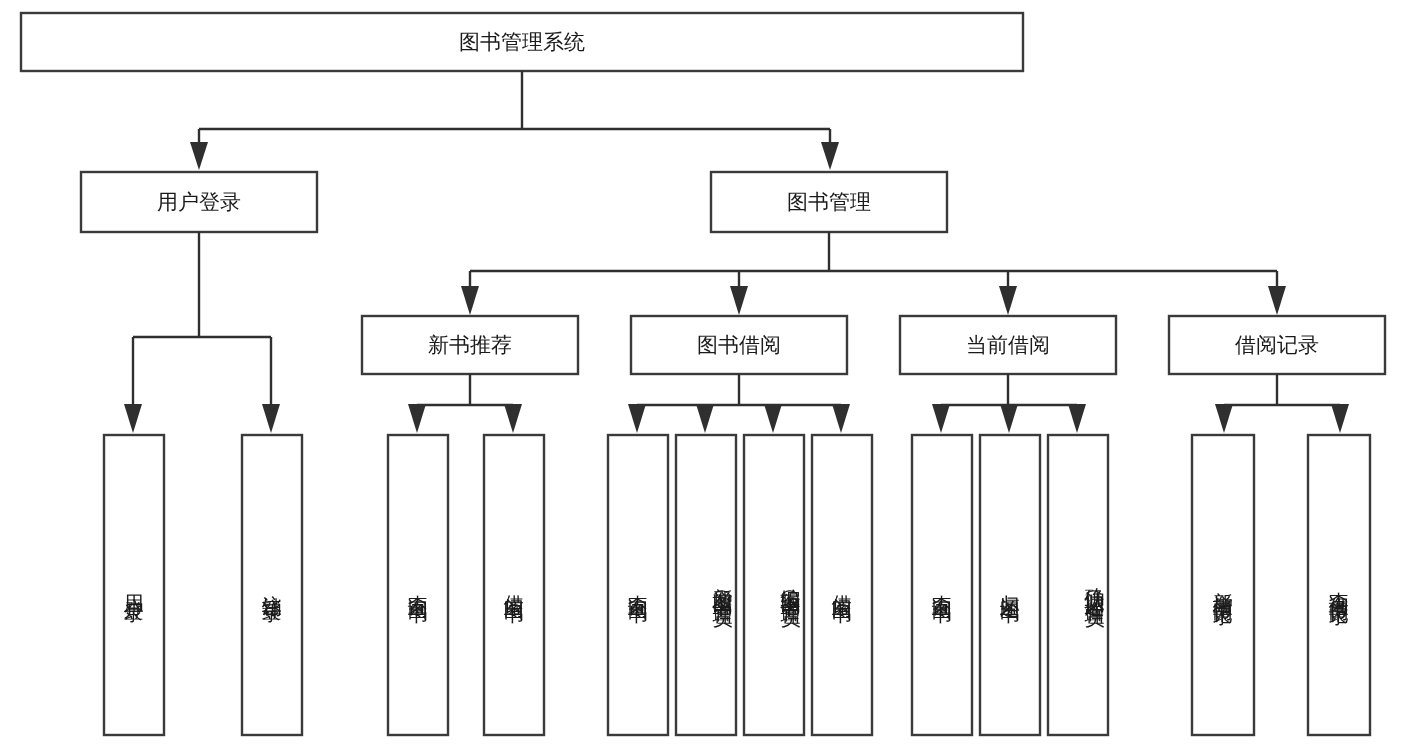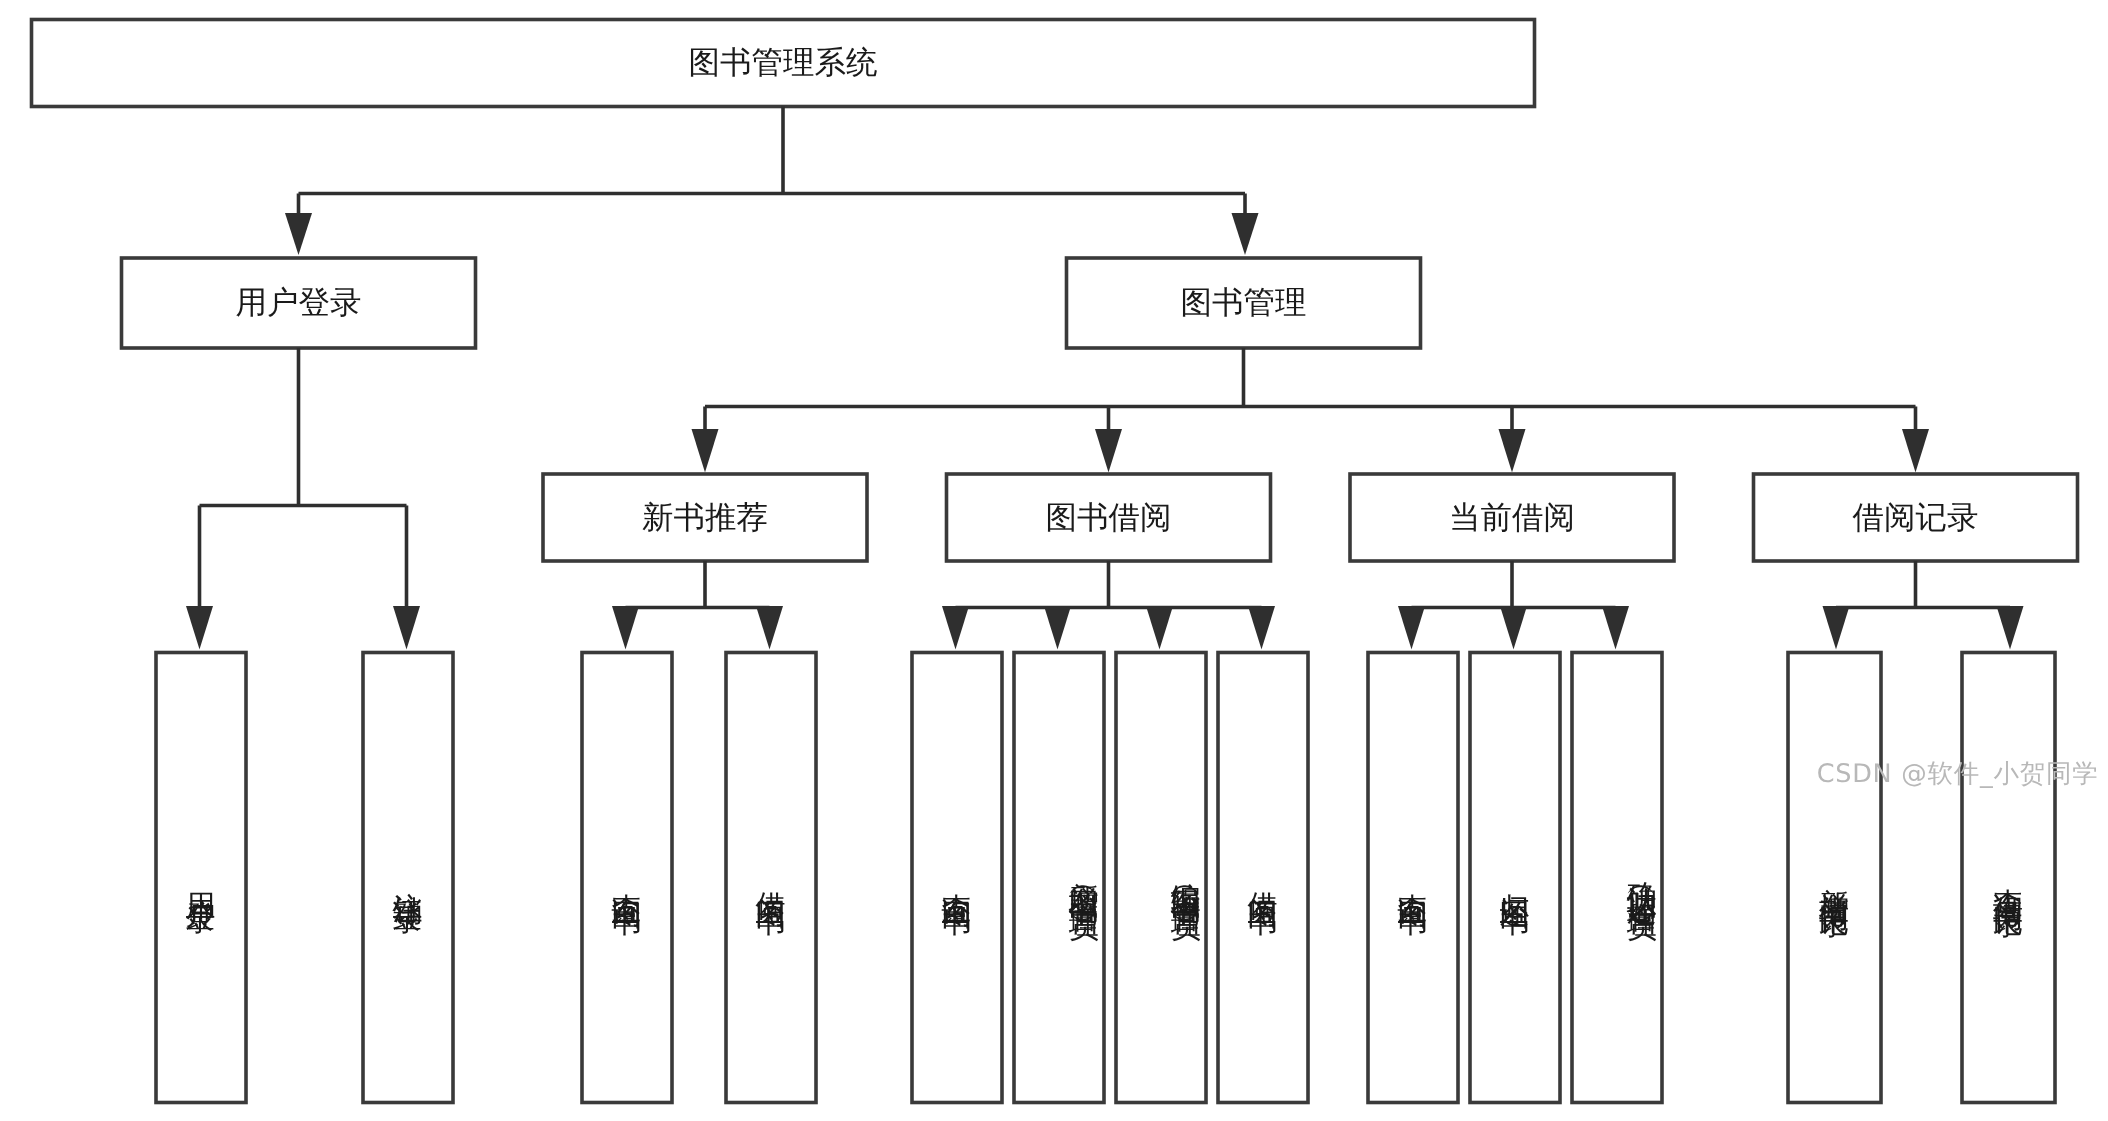--- a/index.html
+++ b/index.html
@@ -221,15 +221,14 @@
   <div class="leaf-label-wrap" style="left:744px; top:435px; width:60px; height:300px; align-items:flex-start;">编辑图书（管理员）</div>
   <div class="leaf-label-wrap" style="left:812px; top:435px; width:60px; height:300px;">借阅图书</div>
 
   <div class="leaf-label-wrap" style="left:912px; top:435px; width:60px; height:300px;">查询图书</div>
   <div class="leaf-label-wrap" style="left:980px; top:435px; width:60px; height:300px;">归还图书</div>
   <div class="leaf-label-wrap" style="left:1048px; top:435px; width:60px; height:300px; align-items:flex-start;">确认归还（管理员）</div>
 
   <div class="leaf-label-wrap" style="left:1192px; top:435px; width:62px; height:300px;">新增借阅记录</div>
   <div class="leaf-label-wrap" style="left:1308px; top:435px; width:62px; height:300px;">查询借阅记录</div>
 
-  <div class="watermark">CSDN @软件_小贺同学</div>
 
 </div>
 
 </body></html>

